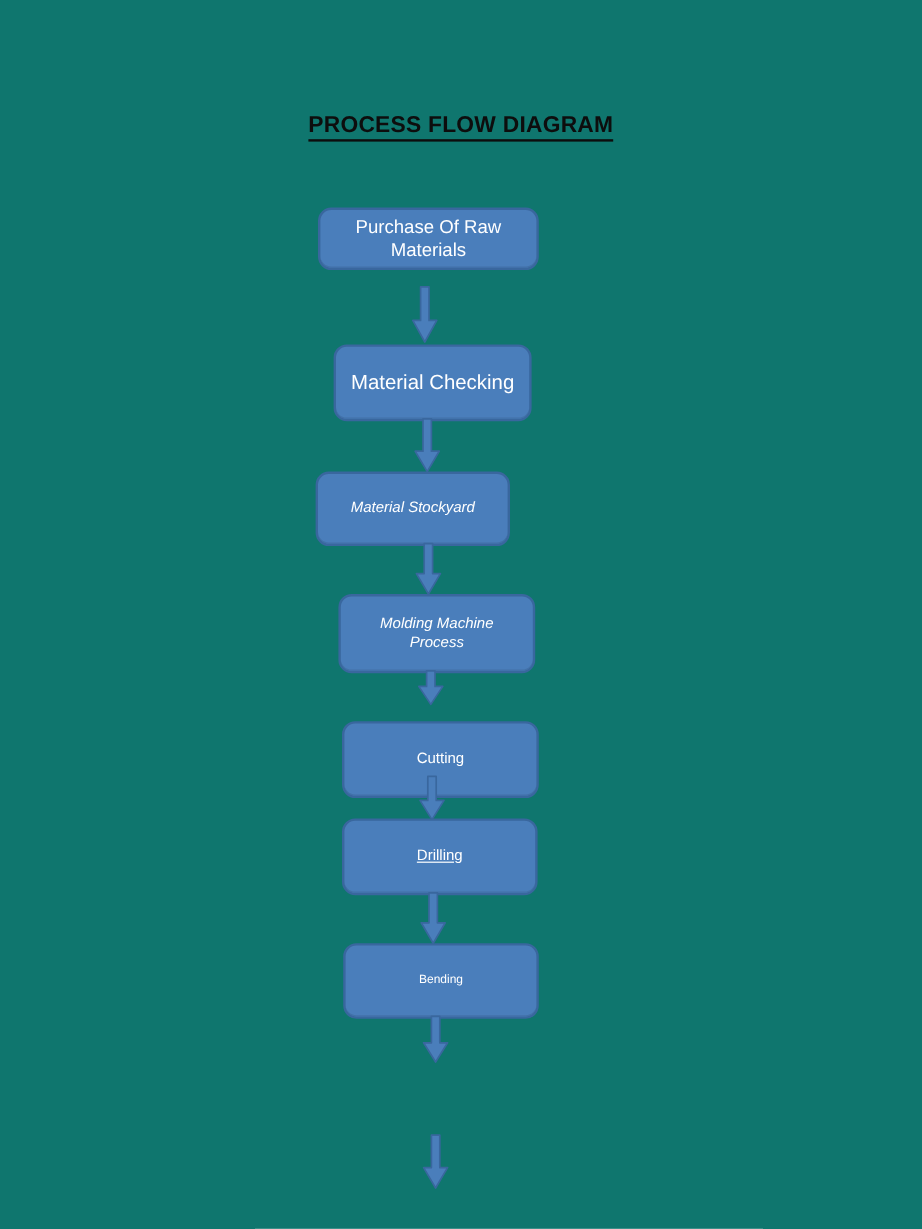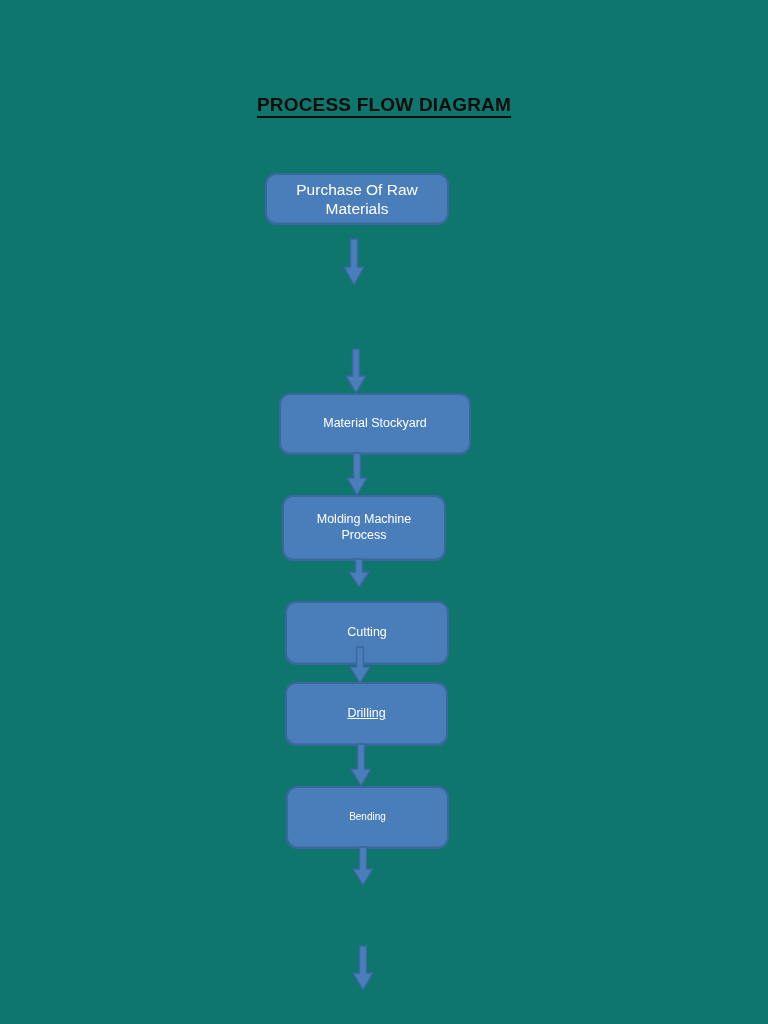--- a/index.html
+++ b/index.html
@@ -62,22 +62,22 @@
   }
   .node .node-label {
     display: block;
     padding: 0 8px;
     white-space: pre-line;
   }
 
   
   #node-0 { left: 265px; top: 173px; width: 184px; height: 52px; font-size: 15.5px; }
   #node-1 { left: 278px; top: 287px; width: 165px; height: 64px; font-size: 17px;   }
-  #node-2 { left: 279px; top: 393px; width: 192px; height: 62px; font-size: 12.5px; }
-  #node-3 { left: 282px; top: 495px; width: 164px; height: 66px; font-size: 12.5px; }
+  #node-2 { left: 263px; top: 393px; width: 162px; height: 62px; font-size: 12.5px; font-style: italic; }
+  #node-3 { left: 282px; top: 495px; width: 164px; height: 66px; font-size: 12.5px; font-style: italic; }
   #node-4 { left: 285px; top: 585px; width: 164px; height: 64px; font-size: 12.5px; margin-top: 16px; }
   #node-5 { left: 285px; top: 682px; width: 163px; height: 64px; font-size: 12.5px; text-decoration: underline; }
   #node-6 { left: 286px; top: 786px; width: 163px; height: 63px; font-size: 10px; }
   #node-7 { left: 287px; top: 885px; width: 164px; height: 63px; font-size: 12.5px; }
 
   
   .connector {
     position: absolute;
     overflow: visible;
   }
@@ -99,20 +99,23 @@
 
   <div class="node" id="node-0">
     <span class="node-label">Purchase Of Raw
 Materials</span>
   </div>
 
   <svg class="connector" id="conn-0" width="22" height="48" viewBox="0 0 22 48">
     <path d="M7.5 0 L14.5 0 L14.5 28 L21 28 L11 46 L1 28 L7.5 28 Z" fill="#4A7EBB" stroke="#39679E" stroke-width="1.4" stroke-linejoin="round"></path>
   </svg>
 
+  <div class="node" id="node-1">
+    <span class="node-label">Material Checking</span>
+  </div>
 
   <svg class="connector" id="conn-1" width="22" height="46" viewBox="0 0 22 46">
     <path d="M7.5 0 L14.5 0 L14.5 27 L21 27 L11 44 L1 27 L7.5 27 Z" fill="#4A7EBB" stroke="#39679E" stroke-width="1.4" stroke-linejoin="round"></path>
   </svg>
 
   <div class="node" id="node-2">
     <span class="node-label">Material Stockyard</span>
   </div>
 
   <svg class="connector" id="conn-2" width="22" height="44" viewBox="0 0 22 44">

